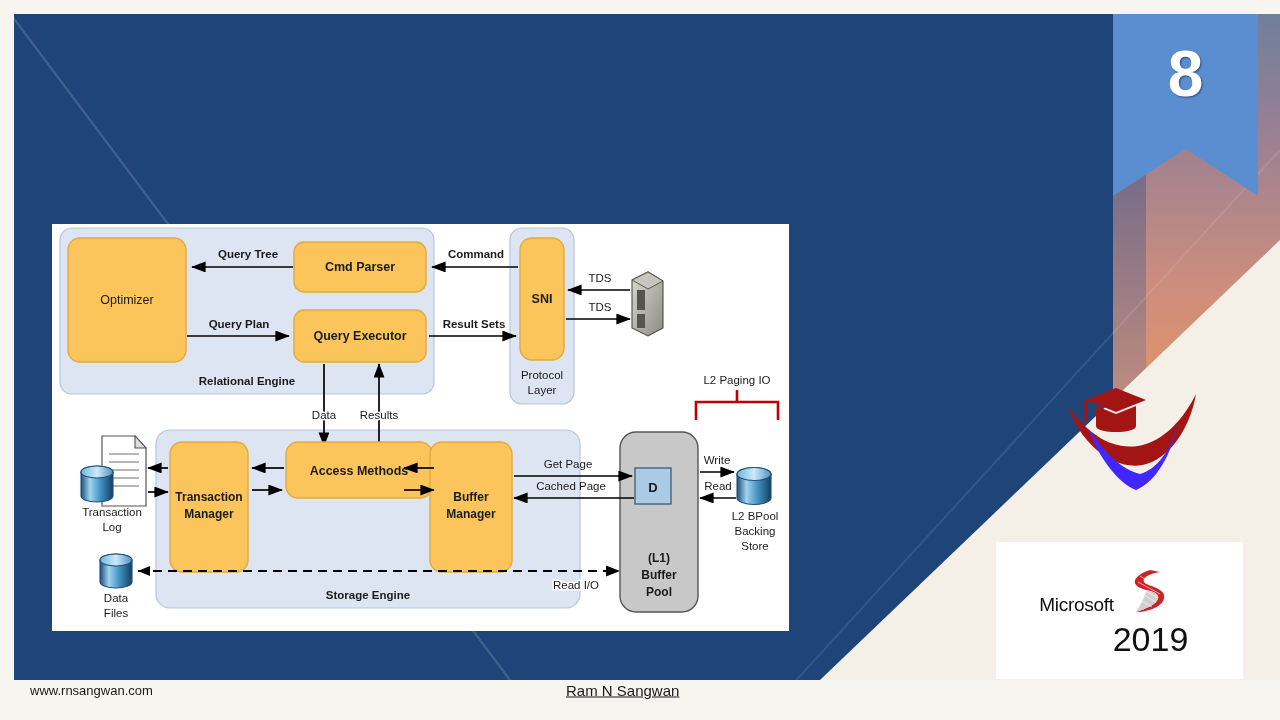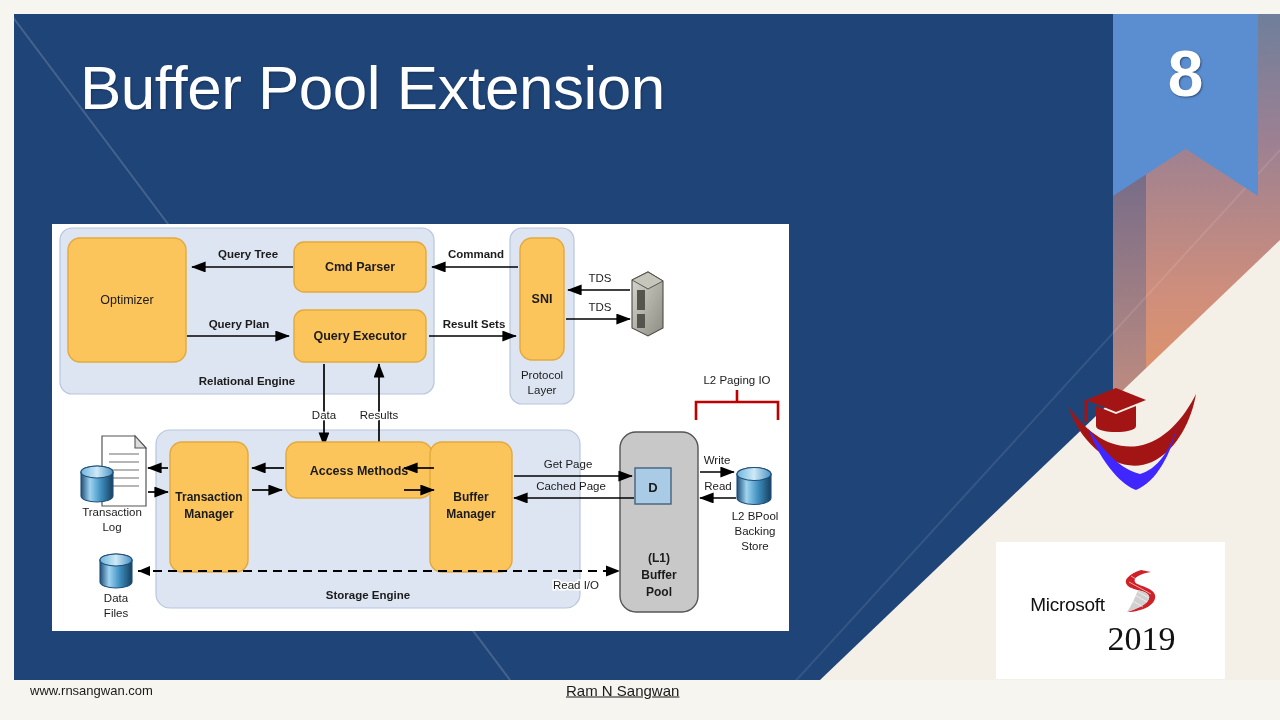--- a/index.html
+++ b/index.html
@@ -124,21 +124,21 @@
     position: absolute;
     left: 1060px;
     top: 370px;
     width: 145px;
     height: 125px;
   }
   .sql-logo-box {
     position: absolute;
     left: 996px;
     top: 542px;
-    width: 229px;
+    width: 247px;
     height: 137px;
     background: #ffffff;
     display: flex;
     flex-direction: column;
     align-items: center;
     justify-content: center;
   }
   .sql-top-row {
     display: flex;
     align-items: flex-end;
@@ -157,21 +157,21 @@
     color: #111;
     font-family: "Liberation Sans", sans-serif;
     letter-spacing: -1.2px;
     line-height: 1;
     margin-top: -4px;
     margin-left: -22px;
   }
   .sql-year {
     font-size: 34px;
     color: #111;
-    font-family: Liberation Serif, serif;
+    font-family: Liberation Sans, sans-serif;
     line-height: 1;
     margin-top: 2px;
     margin-left: 62px;
   }
 
   
   .diagram {
     position: absolute;
     left: 52px;
     top: 224px;
@@ -197,21 +197,20 @@
     <line x1="760" y1="720" x2="1280" y2="150" stroke="#ffffff" stroke-opacity="0.10" stroke-width="2"></line>
     <rect x="0" y="680" width="1280" height="40" fill="#f7f5f0"></rect>
     <rect x="0" y="0" width="14" height="720" fill="#f7f5f0"></rect>
     <rect x="0" y="0" width="1280" height="14" fill="#f7f5f0"></rect>
   </svg>
 
   <div class="ribbon">
     <span class="ribbon-num">8</span>
   </div>
 
-  <div class="slide-title">Buffer Pool Extension</div>
 
   <div class="diagram">
     <svg width="737" height="407" viewBox="0 0 737 407">
       <defs>
         <marker id="ah" markerWidth="9" markerHeight="9" refX="8" refY="3.2" orient="auto">
           <path d="M0,0 L8.5,3.2 L0,6.4 z" fill="#000"></path>
         </marker>
         <linearGradient id="cylg" x1="0" y1="0" x2="1" y2="0">
           <stop offset="0%" stop-color="#1f4e79"></stop>
           <stop offset="28%" stop-color="#9fd4ef"></stop>

